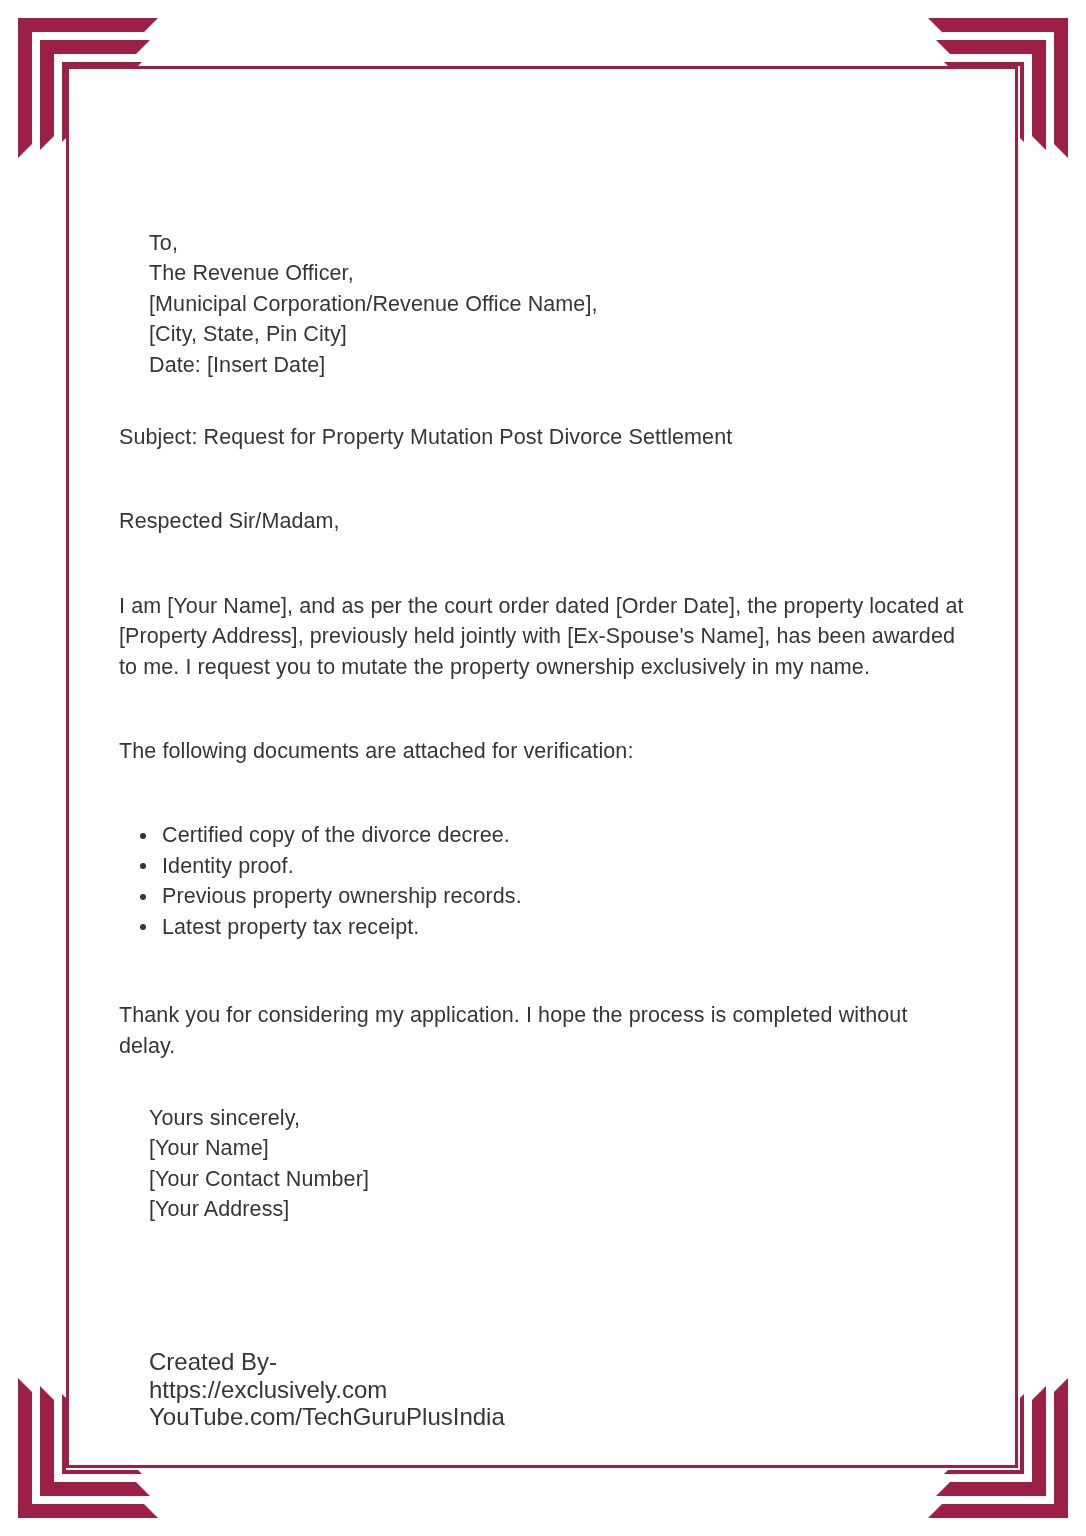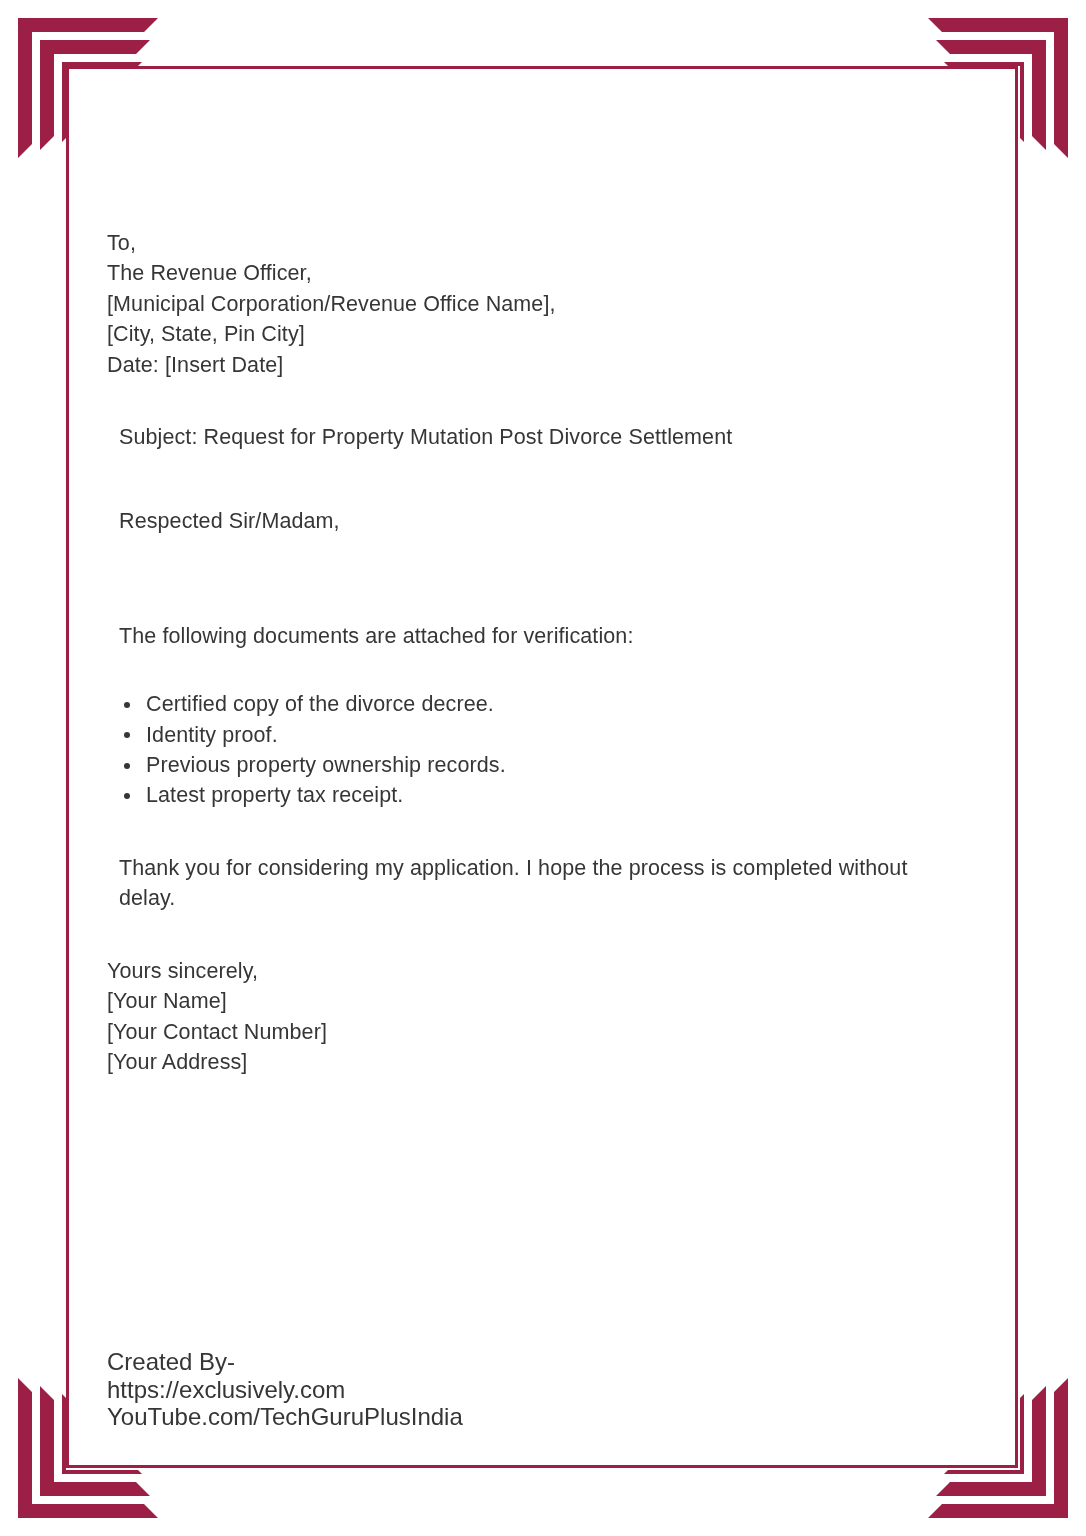--- a/index.html
+++ b/index.html
@@ -55,29 +55,29 @@
     color: #363636;
     font-size: 21.5px;
     line-height: 30.4px;
     letter-spacing: 0.1px;
   }
 
   .block { margin: 0 0 0 0; }
   .spacer { height: 30px; }
   .spacer-sm { height: 26px; }
 
-  .line { white-space: pre; }
+  .line { white-space: pre; margin-left: 42px; }
 
   p.para {
     margin: 12px;
     text-align: left;
   }
 
   ul.doc-list {
-    margin: 0;
+    margin: 16px;
     padding: 0 0 0 39px;
     list-style: none;
   }
   ul.doc-list li {
     position: relative;
     margin: 0;
     padding: 0 0 0 0;
     line-height: 30.4px;
   }
   ul.doc-list li .bullet {
@@ -149,20 +149,21 @@
     <div class="spacer"></div>
 
     <p class="para">Subject: Request for Property Mutation Post Divorce Settlement</p>
 
     <div class="spacer"></div>
 
     <p class="para">Respected Sir/Madam,</p>
 
     <div class="spacer"></div>
 
+    <p class="para">I am [Your Name], and as per the court order dated [Order Date], the property located at [Property Address], previously held jointly with [Ex-Spouse's Name], has been awarded to me. I request you to mutate the property ownership exclusively in my name.</p>
 
     <div class="spacer"></div>
 
     <p class="para">The following documents are attached for verification:</p>
 
     <div class="spacer-sm"></div>
 
     <ul class="doc-list">
       <li>
         <span class="bullet"></span>

